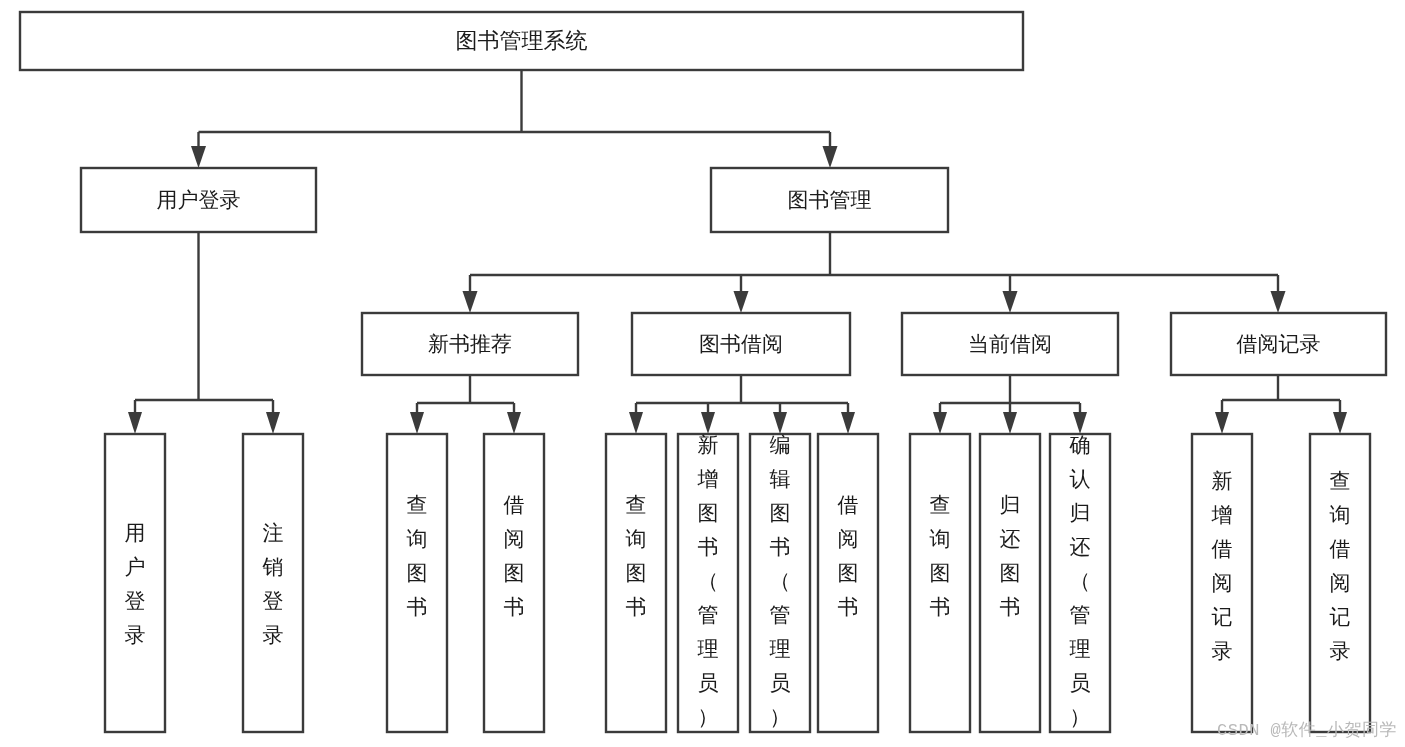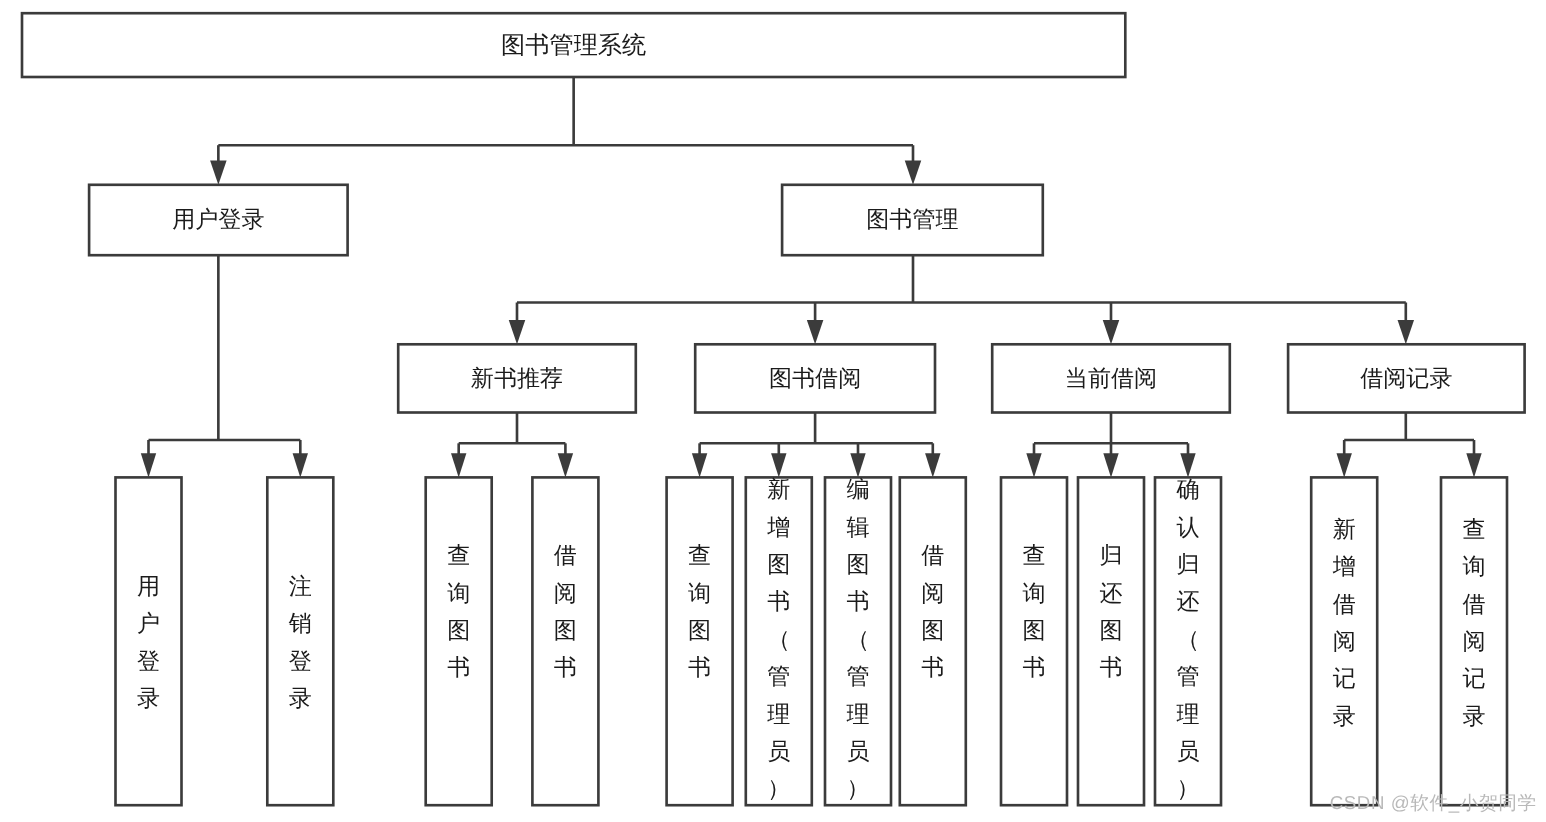--- a/index.html
+++ b/index.html
@@ -55,21 +55,21 @@
     fill: #1b1b1b;
     text-anchor: middle;
   }
   .title-label {
     font-size: 22px;
   }
   .watermark {
     position: absolute;
     right: 8px;
     bottom: 6px;
-    font-family: Liberation Sans, sans-serif;
+    font-family: Liberation Mono, monospace;
     font-size: 17px;
     color: #b9b9b9;
     letter-spacing: 0.5px;
     white-space: nowrap;
     user-select: none;
   }
 </style>
 </head>
 <body>
 

